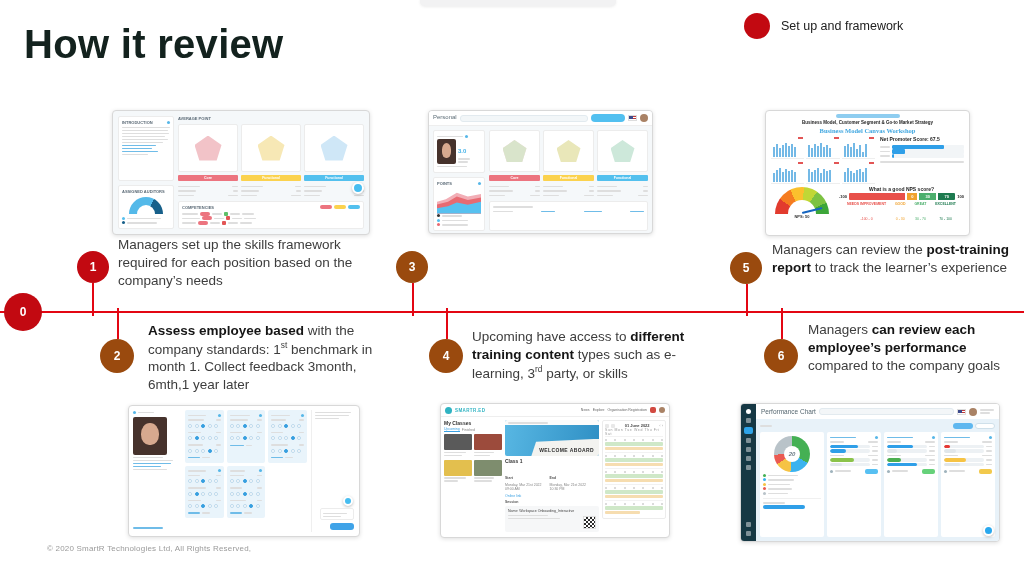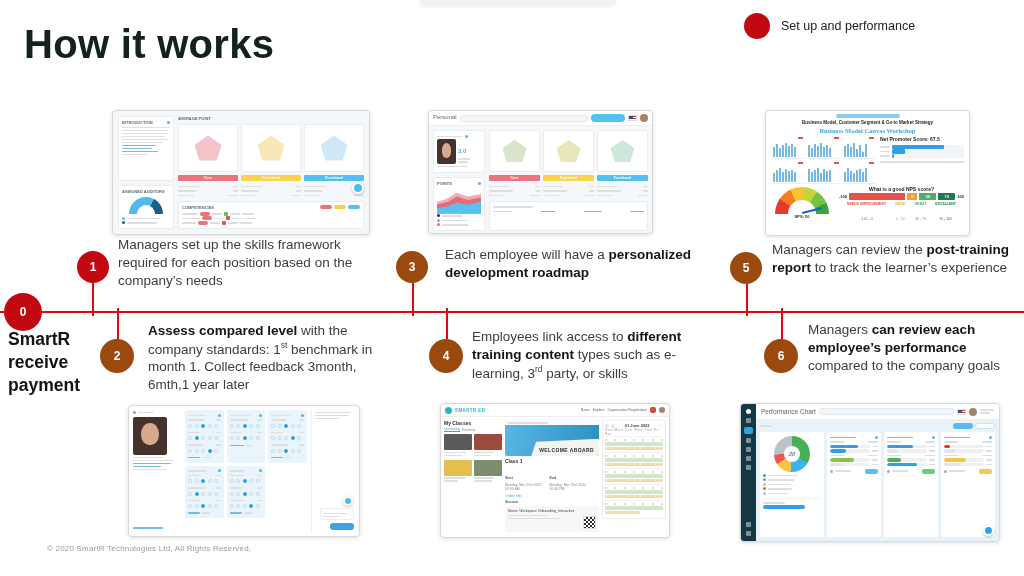--- a/index.html
+++ b/index.html
@@ -169,26 +169,26 @@
   #s6 .trk{flex:1;height:3.5px;background:#edf1f4;border-radius:2px;overflow:hidden;}
   #s6 .trk i{display:block;height:100%;border-radius:2px;}
   #s6 .kfoot{display:flex;align-items:center;gap:2px;margin-top:2px;}
   #s6 .ppill{width:13px;height:5px;border-radius:2px;}
 </style>
 </head>
 <body>
 
 <div class="slide">
   <div class="top-crop"></div>
-  <h1 class="title">How it works</h1>
+  <h1 class="title">How it review</h1>
 
   <div class="legend">
     <div class="lrow">
       <span class="ldot" style="background: rgb(194, 9, 17);"></span>
-      <span class="llab">Set up and performance</span>
+      <span class="llab">Set up and framework</span>
     </div>
   </div>
 
   <div class="tl-line" style="background: rgb(227, 6, 19);"></div>
   <div class="conn" style="left:92px;top:283px;height:33px;"></div>
   <div class="conn" style="left:117px;top:308px;height:31px;"></div>
   <div class="conn" style="left:412px;top:283px;height:33px;"></div>
   <div class="conn" style="left:446px;top:308px;height:31px;"></div>
   <div class="conn" style="left:746px;top:284px;height:32px;"></div>
   <div class="conn" style="left:781px;top:308px;height:31px;"></div>
@@ -208,25 +208,23 @@
   <div class="ms" style="left: 429px; top: 339px; width: 34px; height: 34px; background: rgb(154, 74, 14);">
       <span>4</span>
     </div>
   <div class="ms" style="left: 730px; top: 252px; width: 32px; height: 32px; background: rgb(154, 74, 14);">
       <span>5</span>
     </div>
   <div class="ms" style="left: 764px; top: 339px; width: 34px; height: 34px; background: rgb(154, 74, 14);">
       <span>6</span>
     </div>
 
-  <div class="step0-label">SmartR receive payment</div>
   <div class="stext" style="left:118px;top:236px;width:255px;"><span>Managers set up the skills framework required for each position based on the company’s needs</span></div>
-  <div class="stext" style="left:148px;top:322px;width:252px;"><span class="bold">Assess compared level</span><span> with the company standards: 1</span><sup>st</sup><span> benchmark in month 1. Collect feedback 3month, 6mth,1 year later</span></div>
-  <div class="stext" style="left:445px;top:246px;width:272px;"><span>Each employee will have a </span><span class="bold">personalized development roadmap</span></div>
-  <div class="stext" style="left:472px;top:328px;width:248px;"><span>Employees link access to </span><span class="bold">different training content</span><span> types such as e-learning, 3</span><sup>rd</sup><span> party, or skills</span></div>
+  <div class="stext" style="left:148px;top:322px;width:252px;"><span class="bold">Assess employee based</span><span> with the company standards: 1</span><sup>st</sup><span> benchmark in month 1. Collect feedback 3month, 6mth,1 year later</span></div>
+  <div class="stext" style="left:472px;top:328px;width:248px;"><span>Upcoming have access to </span><span class="bold">different training content</span><span> types such as e-learning, 3</span><sup>rd</sup><span> party, or skills</span></div>
   <div class="stext" style="left:772px;top:241px;width:238px;"><span>Managers can review the </span><span class="bold">post-training report</span><span> to track the learner’s experience</span></div>
   <div class="stext" style="left:808px;top:321px;width:198px;"><span>Managers </span><span class="bold">can review each employee’s performance</span><span> compared to the company goals</span></div>
 
   <div id="s1" class="thumb">
     <div class="colL">
       <div class="card" style="height:66px;">
         <div class="row">
             <span class="t4 gb">INTRODUCTION</span>
             <span class="sp"></span>
             <span class="bdot"></span>

